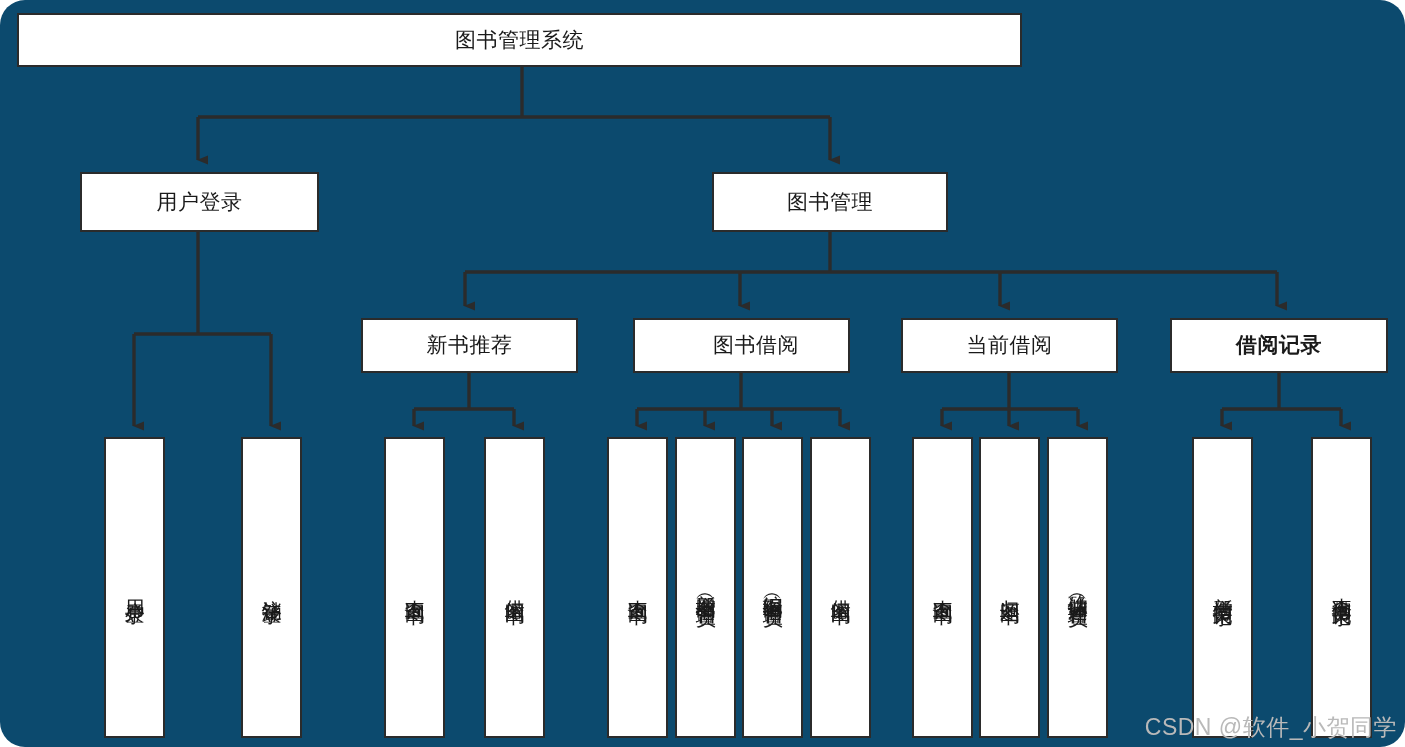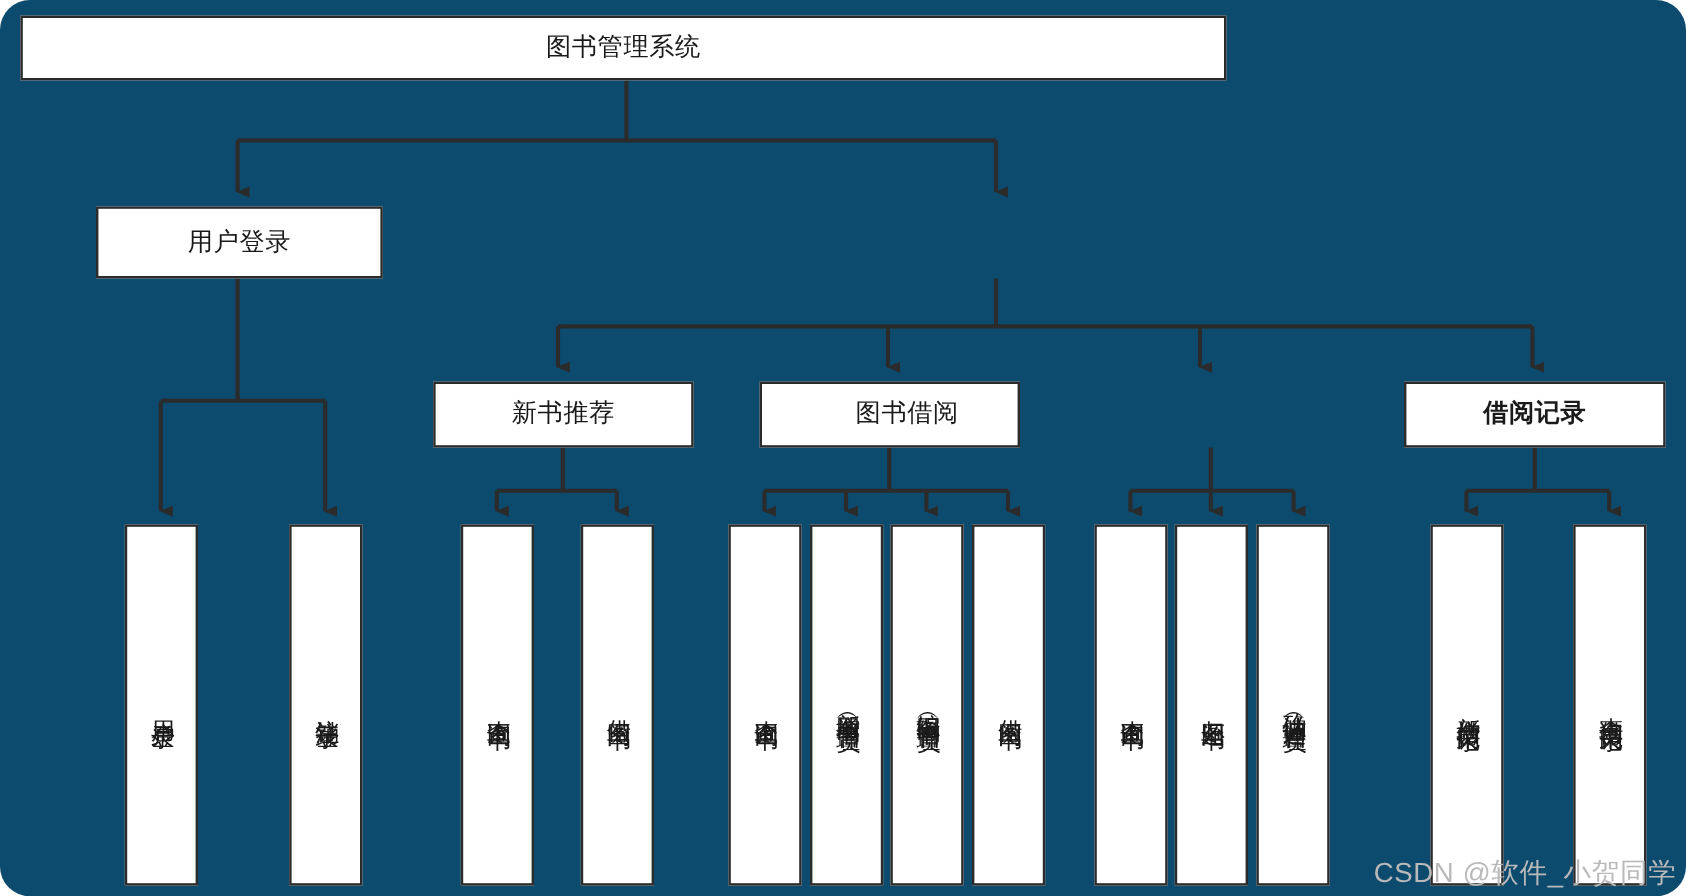--- a/index.html
+++ b/index.html
@@ -119,26 +119,32 @@
     </g>
   </svg>
 
   <div class="node" style="left:17px; top:13px; width:1005px; height:54px;">
     <span class="label">图书管理系统</span>
   </div>
 
   <div class="node" style="left:80px; top:172px; width:239px; height:60px;">
     <span class="label">用户登录</span>
   </div>
+  <div class="node" style="left:712px; top:172px; width:236px; height:60px;">
+    <span class="label">图书管理</span>
+  </div>
 
   <div class="node" style="left:361px; top:318px; width:217px; height:55px;justify-content:center;">
     <span class="label">新书推荐</span>
   </div>
   <div class="node" style="left:633px; top:318px; width:217px; height:55px;padding-left:29px;">
     <span class="label">图书借阅</span>
+  </div>
+  <div class="node" style="left:901px; top:318px; width:217px; height:55px;">
+    <span class="label">当前借阅</span>
   </div>
   <div class="node" style="left:1170px; top:318px; width:218px; height:55px;font-weight:bold;">
     <span class="label">借阅记录</span>
   </div>
 
   <div class="node vertical" style="left:104px; top:437px; width:61px; height:301px;">
     <span class="label">用户登录</span>
   </div>
   <div class="node vertical" style="left:241px; top:437px; width:61px; height:301px;">
     <span class="label">注销登录</span>

